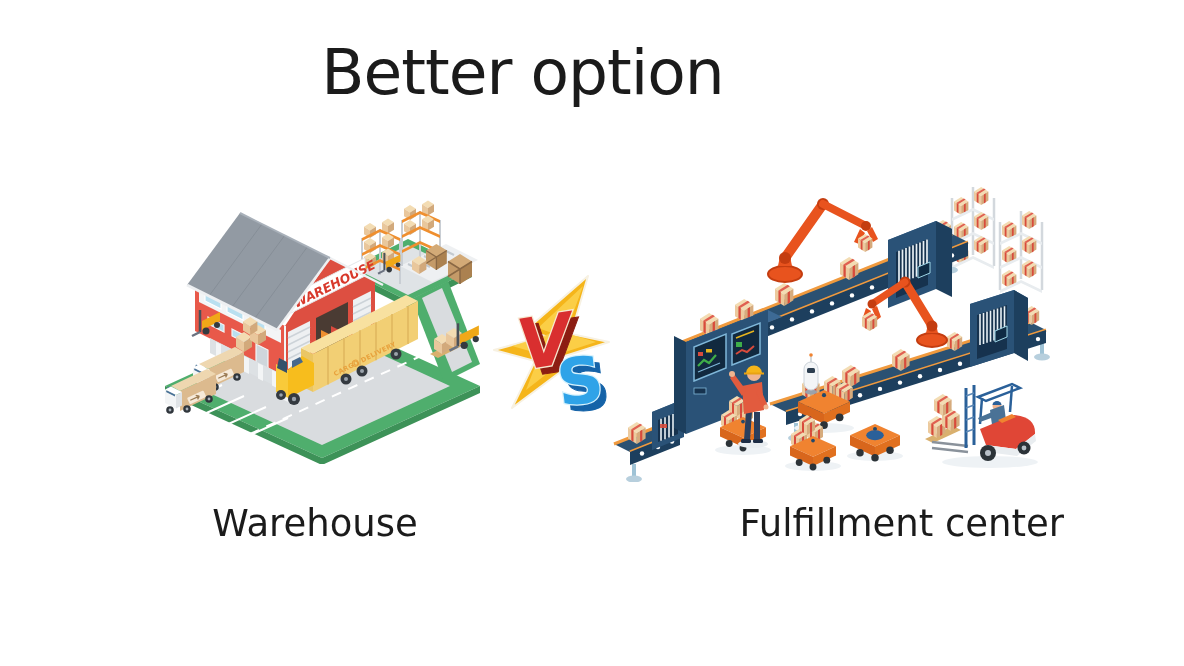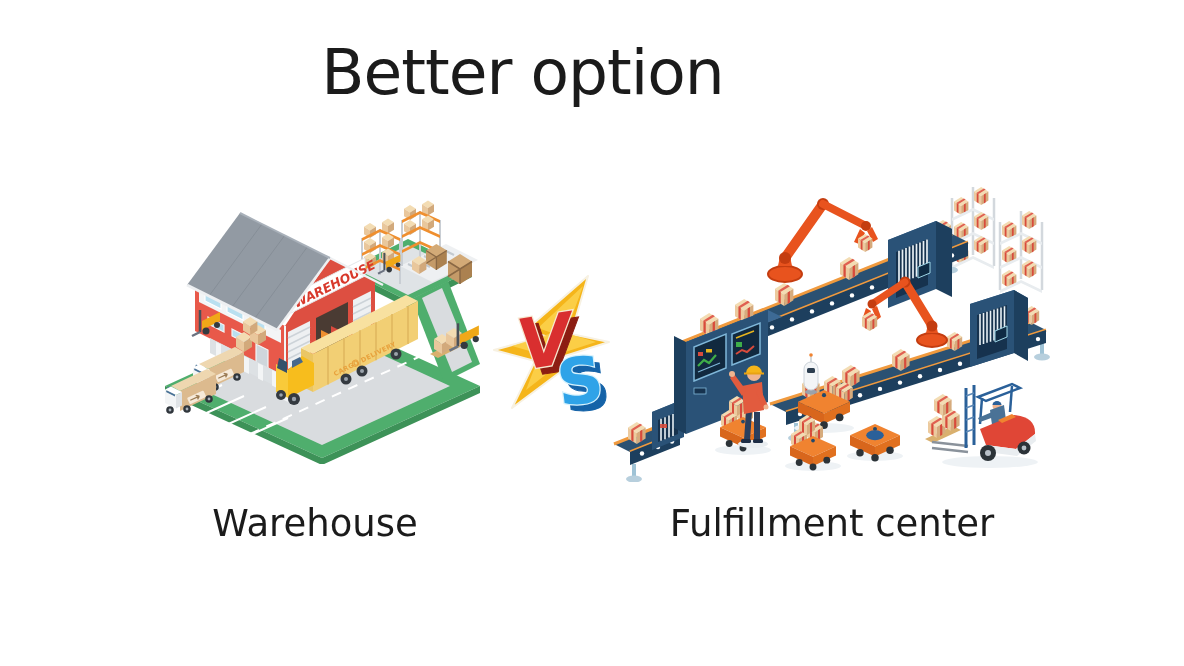--- a/index.html
+++ b/index.html
@@ -9,21 +9,21 @@
   .title{position:absolute;top:38px;left:0;right:0;margin:0;text-align:center;
          font-size:63px;font-weight:400;color:#1b1b1b;line-height:1.1;letter-spacing:-1px;}
   figure{margin:0;padding:0;}
   .illus{position:absolute;}
   .illus svg{display:block;}
   .wh{left:150px;top:186px;}
   .vsb{left:488px;top:272px;}
   .fc{left:600px;top:182px;}
   .label{position:absolute;top:502px;text-align:center;font-size:37px;color:#1b1b1b;}
   .label.lft{left:150px;width:330px;}
-  .label.rgt{left:600px;width:464px;}
+  .label.rgt{left:600px;width:464px;text-align:right;}
   text{font-family:"DejaVu Sans","Liberation Sans",sans-serif;}
 </style>
 </head>
 <body>
 
 <div class="stage">
 
   <h1 class="title">Better option</h1>
 
   <figure class="illus wh">

